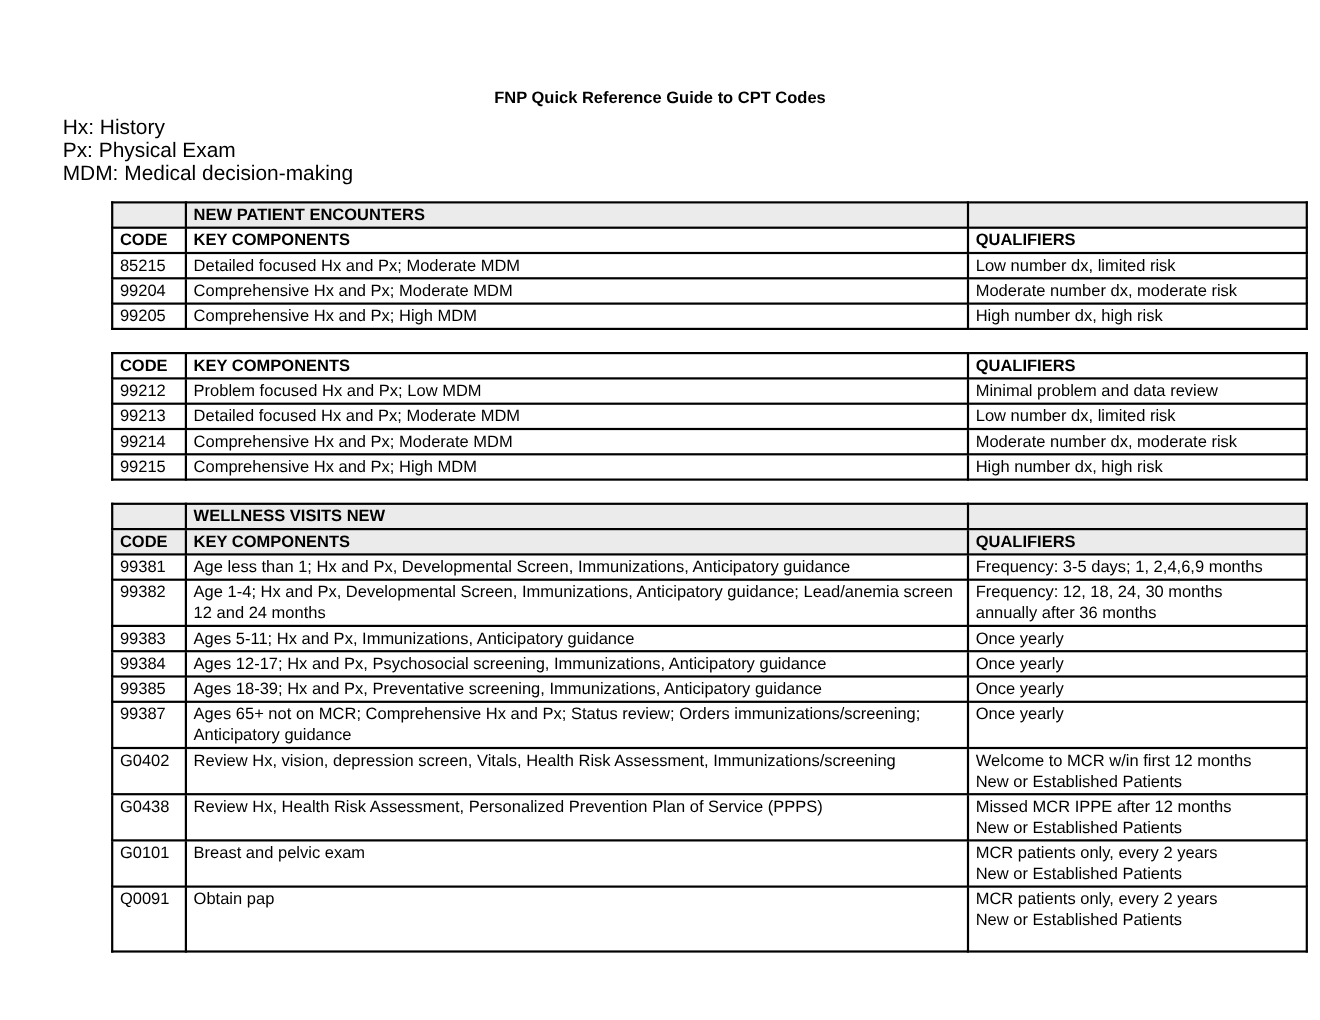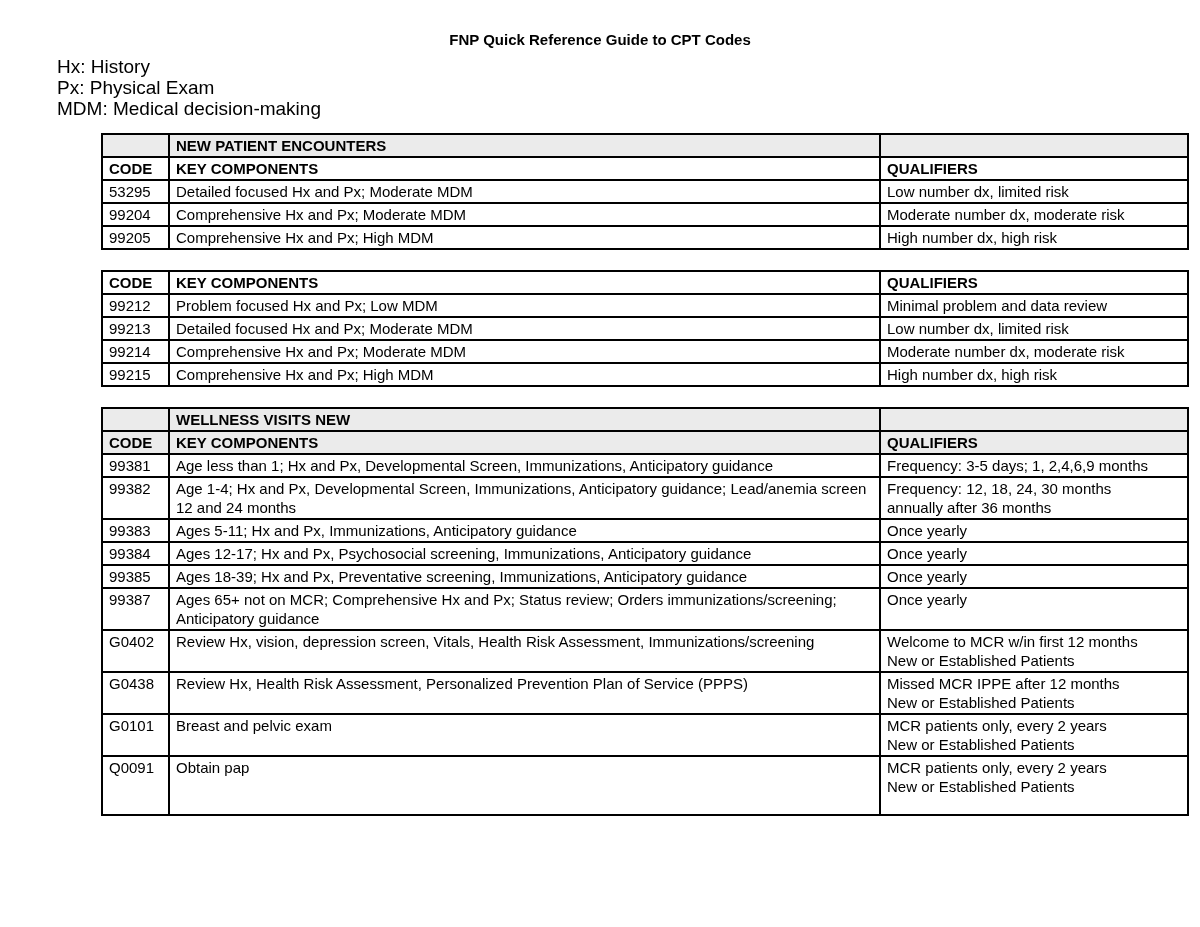--- a/index.html
+++ b/index.html
@@ -8,21 +8,21 @@
     background: #ffffff;
     color: #000000;
     font-family: "Liberation Sans", sans-serif;
   }
   .page {
     position: relative;
     box-sizing: border-box;
     width: 1200px;
     height: 927px;
     background: #ffffff;
-    padding: 31px 57px 0 57px;
+    padding: 81px 57px 0 57px;
     overflow: hidden;
   }
   .doc-title {
     text-align: center;
     font-weight: bold;
     font-size: 15px;
     line-height: 18px;
   }
   .abbrevs {
     margin-top: 7px;
@@ -77,21 +77,21 @@
             <td></td>
             <td class="bold">NEW PATIENT ENCOUNTERS</td>
             <td></td>
           </tr>
           <tr>
             <td class="bold">CODE</td>
             <td class="bold">KEY COMPONENTS</td>
             <td class="bold">QUALIFIERS</td>
           </tr>
           <tr>
-            <td>53295</td>
+            <td>85215</td>
             <td>Detailed focused Hx and Px; Moderate MDM</td>
             <td>Low number dx, limited risk</td>
           </tr>
           <tr>
             <td>99204</td>
             <td>Comprehensive Hx and Px; Moderate MDM</td>
             <td>Moderate number dx, moderate risk</td>
           </tr>
           <tr>
             <td>99205</td>

